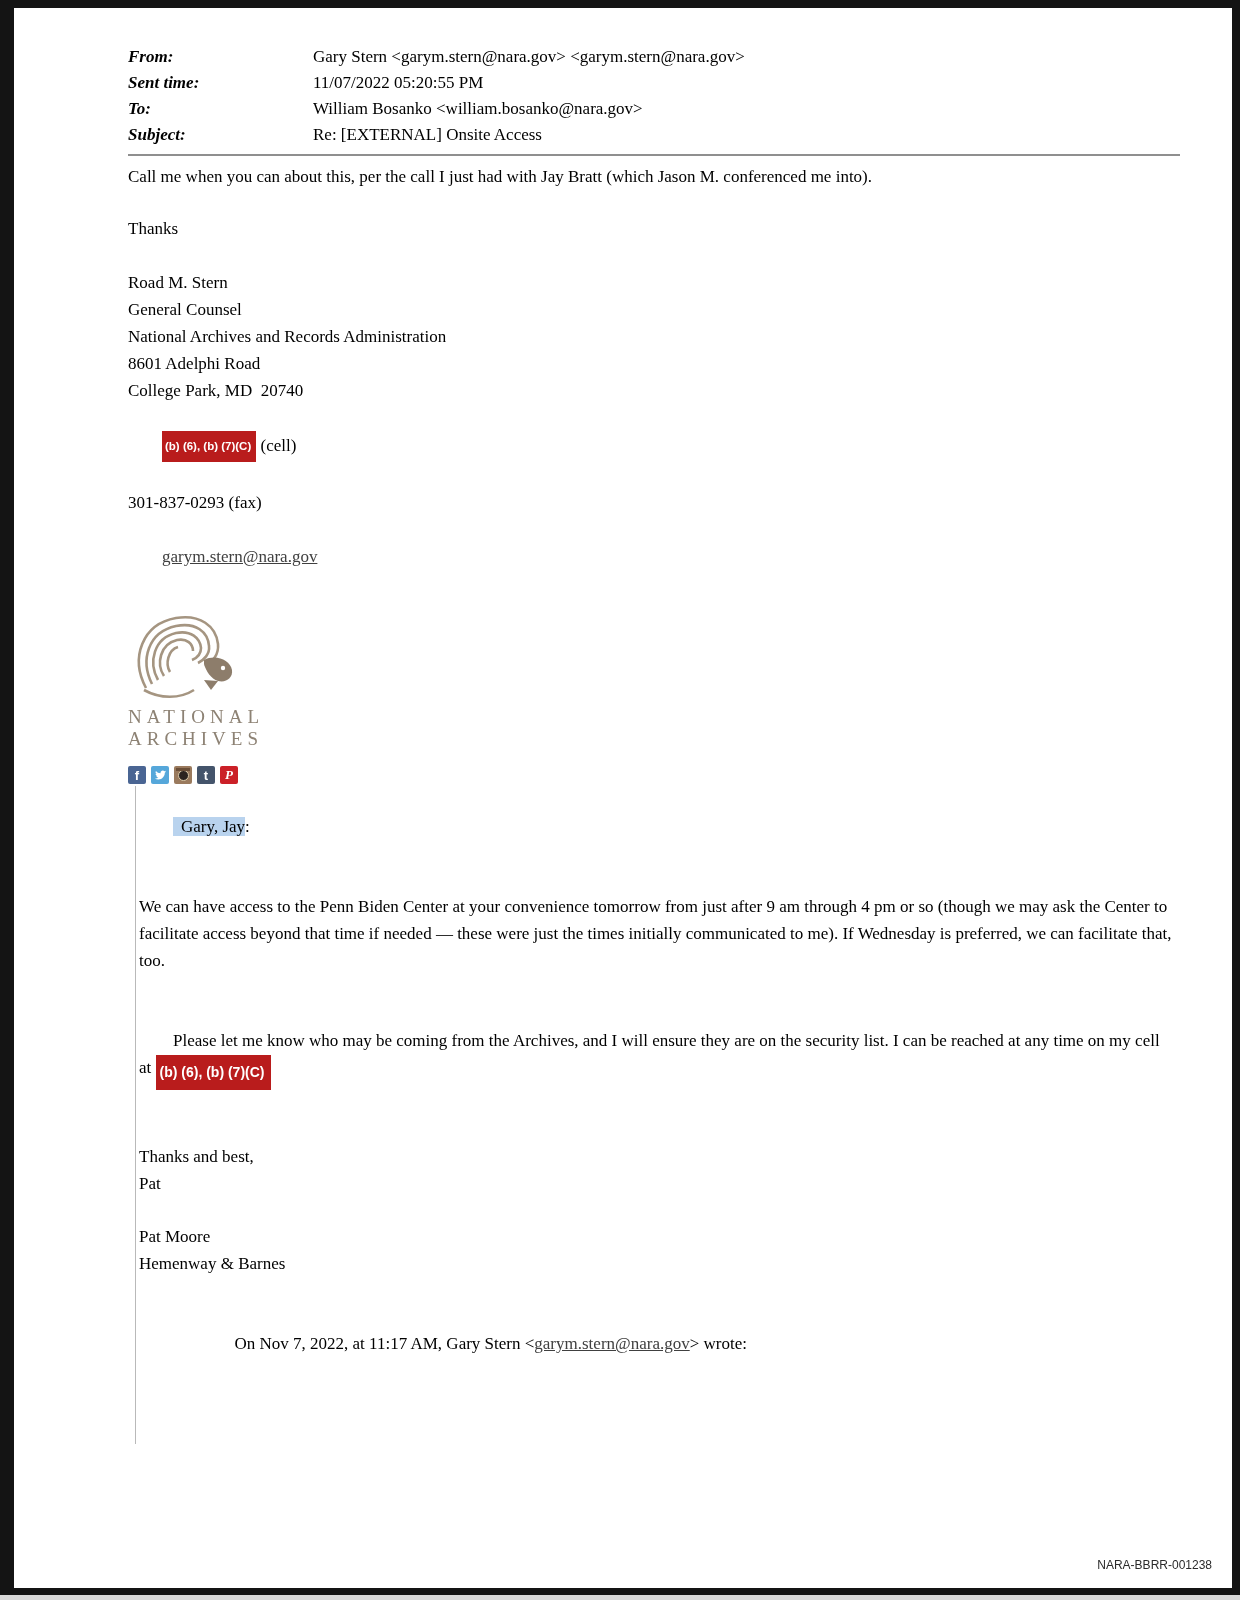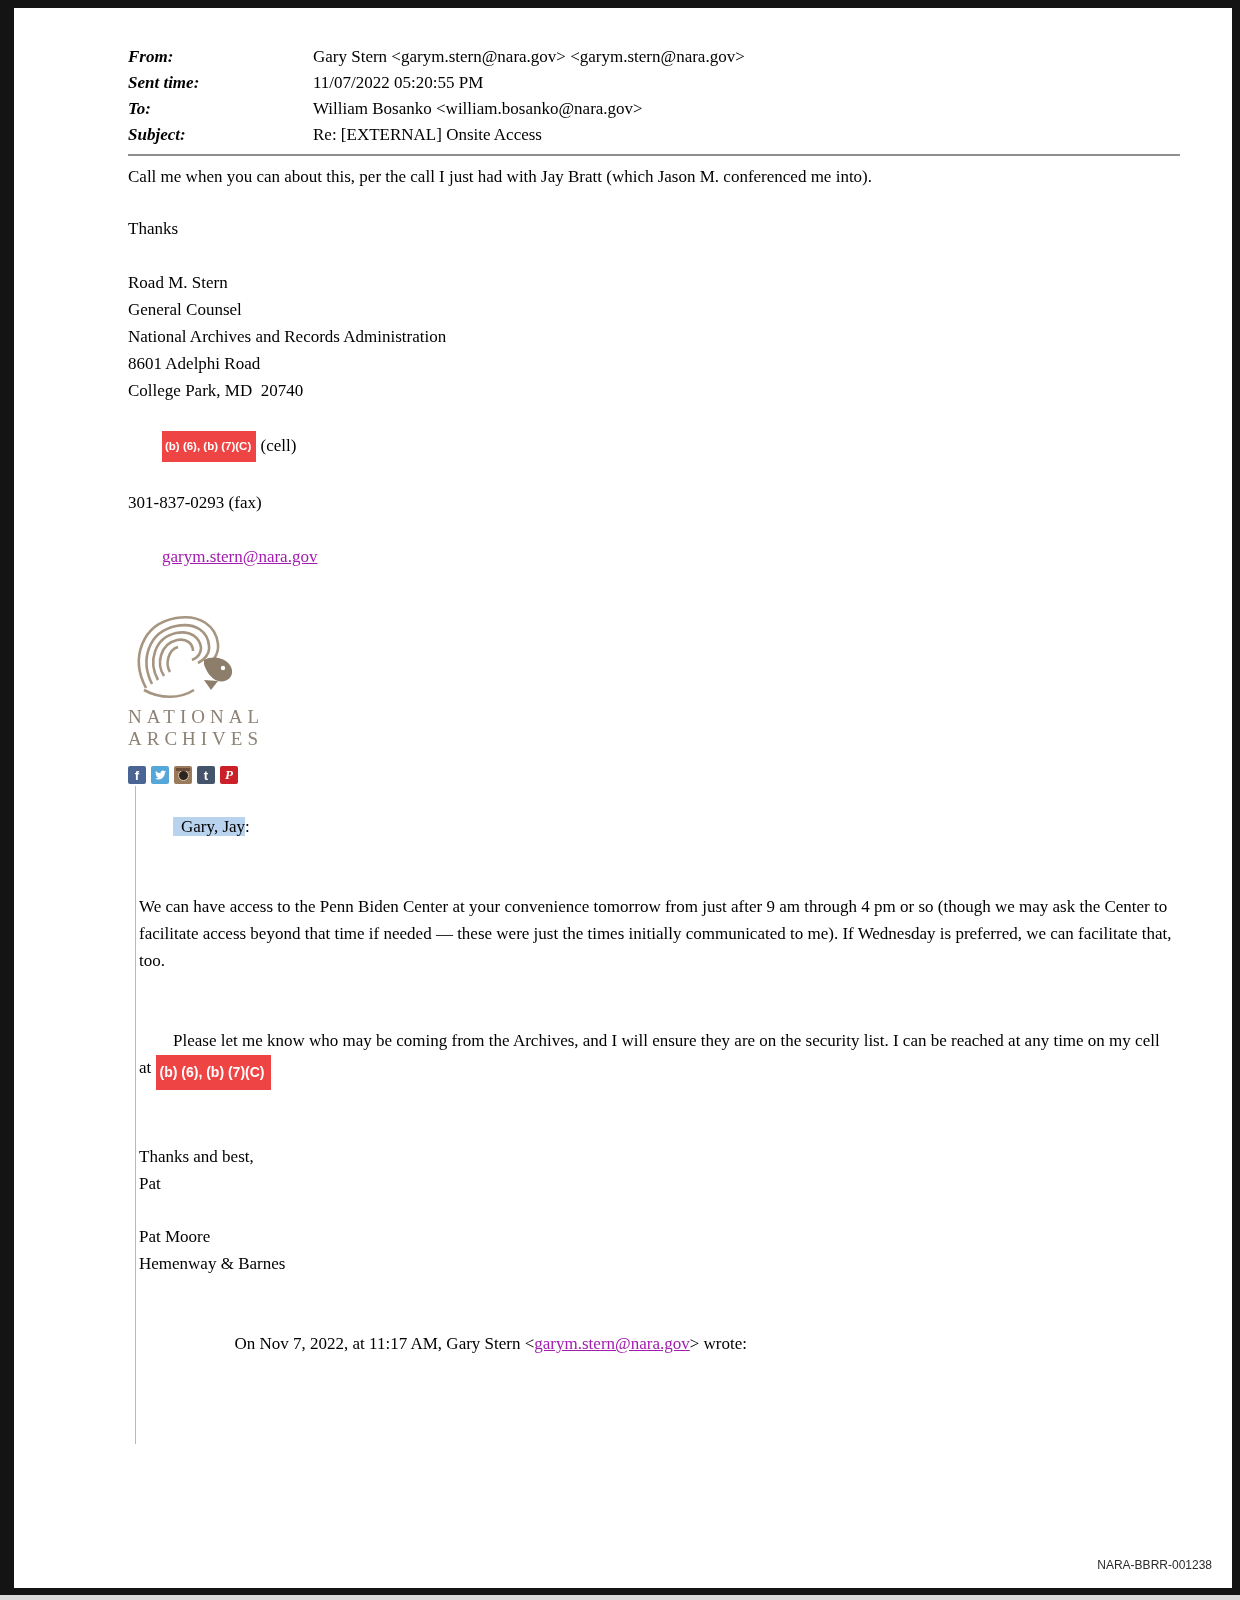--- a/index.html
+++ b/index.html
@@ -7,25 +7,25 @@
   .bottom-strip{position:absolute;left:0;bottom:0;width:100%;height:5px;background:#d9d9d9;}
   .page{position:absolute;left:14px;top:8px;width:1218px;height:1580px;background:#ffffff;box-sizing:border-box;padding:36px 54px 0 114px;overflow:hidden;}
   .hdr-row{display:flex;line-height:26px;font-size:17px;white-space:pre-wrap;}
   .hdr-label{width:185px;font-weight:bold;font-style:italic;}
   .hdr-value{flex:1;}
   .sep{border:none;border-top:2px solid #8f8f8f;margin:6px 0 0 0;width:1052px;}
   p,.line{white-space:pre-wrap;font-size:17px;line-height:27px;margin:0;}
   .opening{margin-top:7px;}
   .thanks{margin-top:25px;}
   .sig{margin-top:27px;font-size:16px;line-height:21.5px;}
-  .redact{display:inline-block;background:#ef4444;color:#fff;font-family:"Liberation Sans",sans-serif;font-weight:bold;}
+  .redact{display:inline-block;background:#b91c1c;color:#fff;font-family:"Liberation Sans",sans-serif;font-weight:bold;}
   .redact-sm{font-size:11.5px;padding:2px 5px 2px 3px;vertical-align:1px;}
   .redact-lg{font-size:18px;min-width:170px;padding:3px 24px 3px 5px;vertical-align:-5px;}
   .redact-md{font-size:14px;padding:4px 6px 4px 4px;vertical-align:-4px;}
-  a.maillink{color:#a21caf;text-decoration:underline;}
+  a.maillink{color:#404040;text-decoration:underline;}
   .logo{margin-top:13px;}
   .logo-text{font-size:19px;letter-spacing:5px;color:#8d8274;line-height:22px;font-family:"Liberation Serif",serif;}
   .social{margin-top:16px;display:flex;gap:5px;}
   .sicon{width:18px;height:18px;border-radius:2px;display:flex;align-items:center;justify-content:center;color:#fff;font-family:"Liberation Sans",sans-serif;font-weight:bold;font-size:13px;}
   .fb{background:#4a6593;}
   .tw{background:#55a7da;}
   .ig{background:#9a7a5d;position:relative;}
   .ig .lens{width:9px;height:9px;border-radius:50%;background:#2c2420;border:1px solid #d9c9a8;}
   .ig .band{position:absolute;top:2px;left:2px;right:2px;height:3px;background:#6b4f38;}
   .tb{background:#44546b;}

